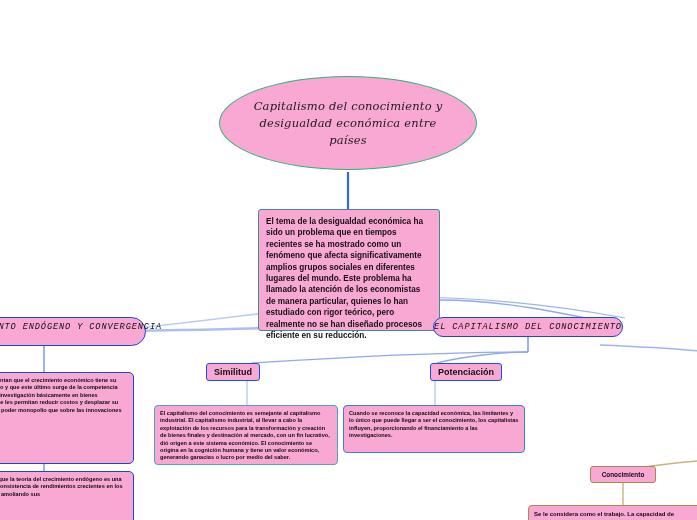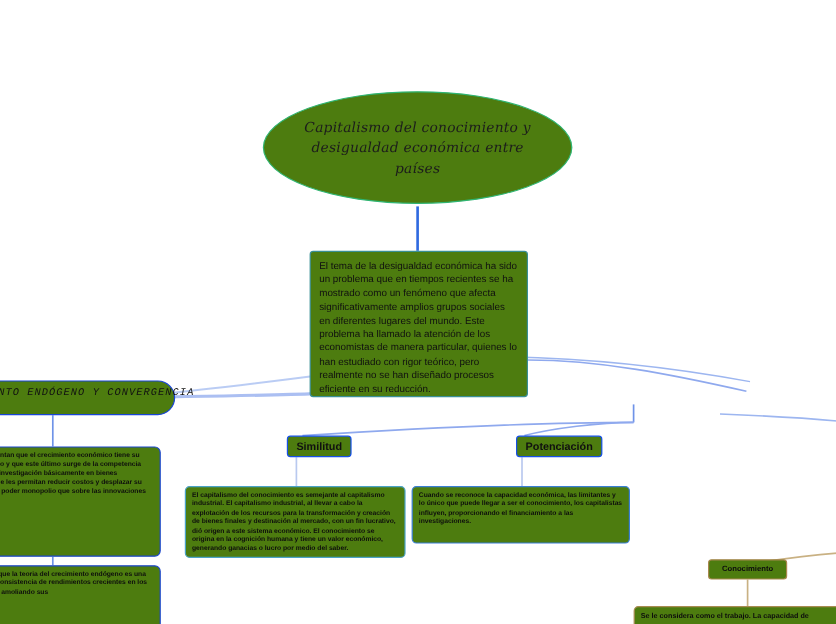--- a/index.html
+++ b/index.html
@@ -19,21 +19,21 @@
     position: absolute;
     left: 0;
     top: 0;
     width: 697px;
     height: 520px;
     pointer-events: none;
   }
   .node {
     position: absolute;
     box-sizing: border-box;
-    background: #4d7c0f;
+    background: #f9a8d4;
   }
 
   
   #root-ellipse {
     left: 219px;
     top: 76px;
     width: 258px;
     height: 94px;
     border: 1.4px solid #2fb573;
     border-radius: 50%;
@@ -56,21 +56,21 @@
   #intro-box {
     left: 258px;
     top: 209px;
     width: 182px;
     height: 122px;
     border: 1.2px solid #3a8f95;
     border-radius: 3px;
     padding: 6px 7px 4px 7px;
     font-size: 8.2px;
     line-height: 11.4px;
-    font-weight: normal;
+    font-weight: bold;
     color: #101010;
   }
 
   
   .pill {
     border-radius: 14px;
     border: 1.6px solid #1945d8;
     display: flex;
     align-items: center;
     padding: 0 9px;
@@ -106,21 +106,21 @@
     height: 18px;
     display: flex;
     align-items: center;
     justify-content: center;
     padding: 0 7px;
     font-size: 9px;
     font-weight: bold;
     color: #101010;
     white-space: nowrap;
   }
-  #tag-similitud { left: 239px; top: 363px; }
+  #tag-similitud { left: 206px; top: 363px; }
   #tag-potenciacion { left: 404px; top: 363px; margin-left: 26px; }
 
   
   .body-box {
     font-size: 5.6px;
     line-height: 7.4px;
     font-weight: bold;
     color: #0d0d0d;
     padding: 4px 5px;
     border-radius: 4px;
@@ -217,20 +217,23 @@
   </svg>
 
   <div class="node" id="root-ellipse">
     <div class="txt">Capitalismo del conocimiento y desigualdad económica entre países</div>
   </div>
 
   <div class="node" id="intro-box">
     <span>El tema de la desigualdad económica ha sido un problema que en tiempos recientes se ha mostrado como un fenómeno que afecta significativamente amplios grupos sociales en diferentes lugares del mundo. Este problema ha llamado la atención de los economistas de manera particular, quienes lo han estudiado con rigor teórico, pero realmente no se han diseñado procesos eficiente en su reducción.</span>
   </div>
 
+  <div class="node pill" id="node-capitalismo">
+    <span>EL CAPITALISMO DEL CONOCIMIENTO</span>
+  </div>
 
   <div class="node pill" id="node-crecimiento">
     <span>CRECIMIENTO ENDÓGENO Y CONVERGENCIA</span>
   </div>
 
   <div class="node tag" id="tag-similitud">
     <span>Similitud</span>
   </div>
 
   <div class="node tag" id="tag-potenciacion">

